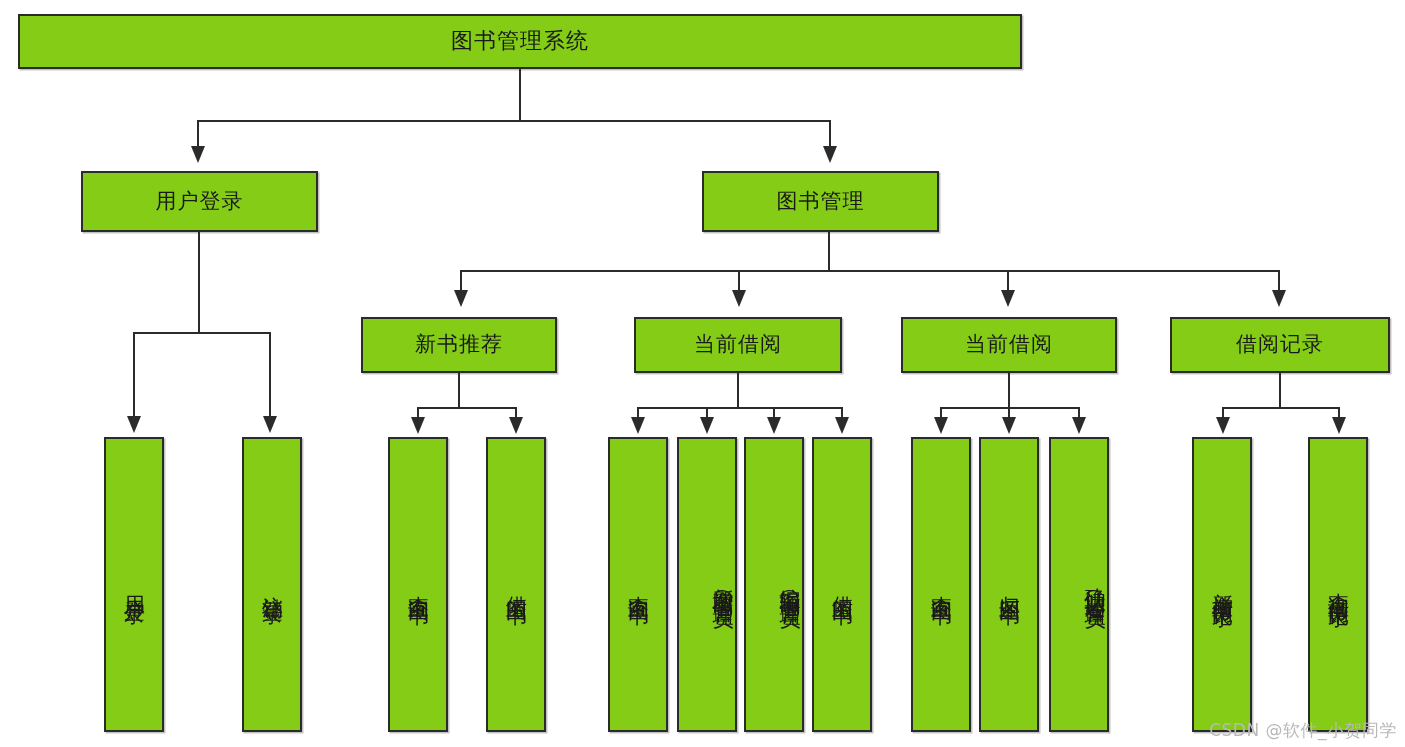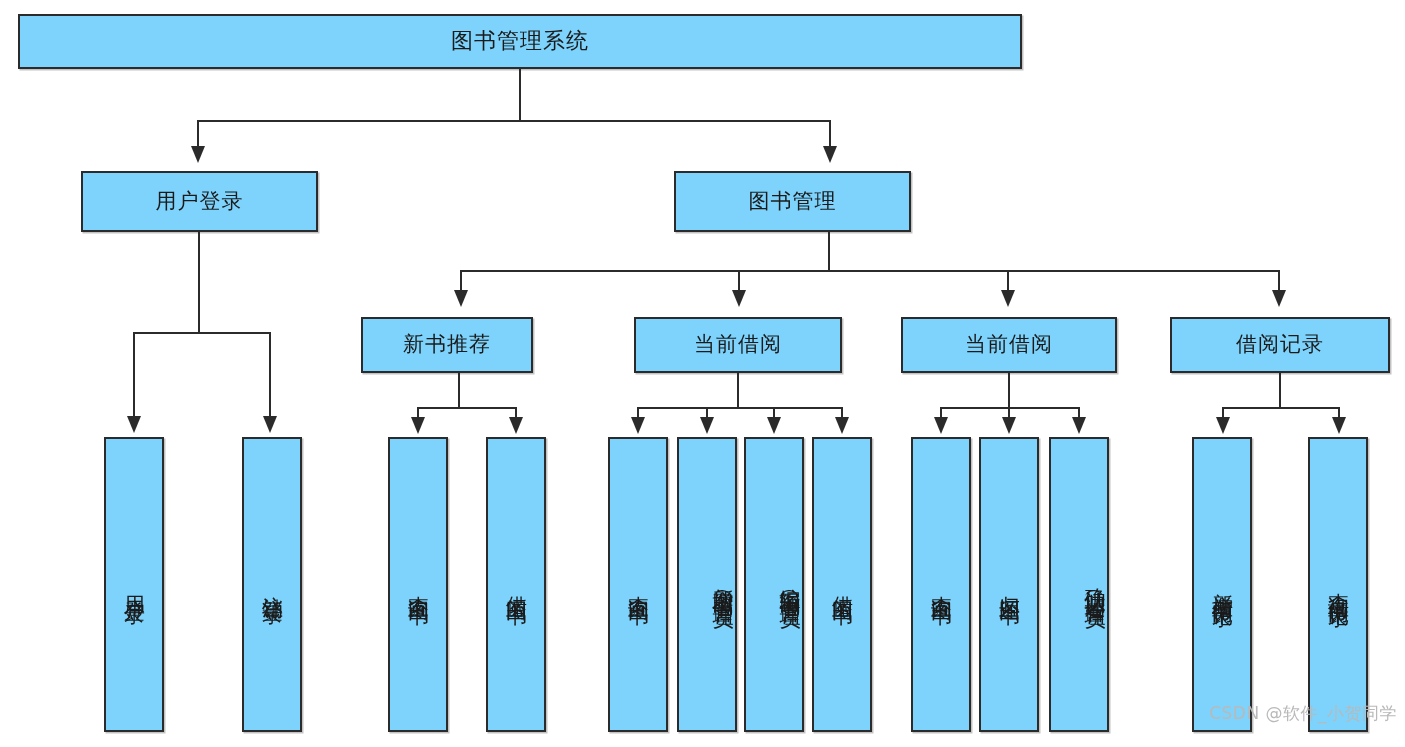--- a/index.html
+++ b/index.html
@@ -15,21 +15,21 @@
     position: relative;
     width: 1405px;
     height: 747px;
     background: #ffffff;
     overflow: hidden;
   }
   .node {
     position: absolute;
     box-sizing: border-box;
     border: 2px solid #2b2b2b;
-    background: #7dd3fc;
+    background: #84cc16;
     display: flex;
     align-items: center;
     justify-content: center;
     color: #1a1a1a;
     box-shadow: 1.5px 1.5px 0 rgba(120,120,120,0.45);
   }
   .node.h {
     font-size: 21px;
     letter-spacing: 1px;
     line-height: 1.2;
@@ -58,21 +58,21 @@
     position: absolute;
     width: 0;
     height: 0;
     border-left: 7px solid transparent;
     border-right: 7px solid transparent;
     border-top: 17px solid #2b2b2b;
   }
   #watermark {
     position: absolute;
     right: 8px;
-    bottom: 22px;
+    bottom: 5px;
     font-size: 17px;
     color: #b9b9b9;
     letter-spacing: 0.5px;
     white-space: nowrap;
     pointer-events: none;
   }
 </style>
 </head>
 <body>
 
@@ -87,21 +87,21 @@
   <div class="edge h" style="left:197px; top:120px; width:633px;"></div>
 
   <div class="edge v" style="left:197px; top:120px; height:28px;"></div>
   <div class="arrow" style="left:191px; top:146px;"></div>
   <div class="edge v" style="left:829px; top:120px; height:28px;"></div>
   <div class="arrow" style="left:823px; top:146px;"></div>
 
   <div class="node h" style="left:81px; top:171px; width:237px; height:61px;">
     <span>用户登录</span>
   </div>
-  <div class="node h" style="left:674px; top:171px; width:237px; height:61px;">
+  <div class="node h" style="left:702px; top:171px; width:237px; height:61px;">
     <span>图书管理</span>
   </div>
 
   <div class="edge v" style="left:198px; top:232px; height:101px;"></div>
   <div class="edge h" style="left:133px; top:332px; width:137px;"></div>
   <div class="edge v" style="left:133px; top:332px; height:86px;"></div>
   <div class="arrow" style="left:127px; top:416px;"></div>
   <div class="edge v" style="left:269px; top:332px; height:86px;"></div>
   <div class="arrow" style="left:263px; top:416px;"></div>
 
@@ -109,21 +109,21 @@
   <div class="edge h" style="left:460px; top:270px; width:820px;"></div>
   <div class="edge v" style="left:460px; top:270px; height:22px;"></div>
   <div class="arrow" style="left:454px; top:290px;"></div>
   <div class="edge v" style="left:738px; top:270px; height:22px;"></div>
   <div class="arrow" style="left:732px; top:290px;"></div>
   <div class="edge v" style="left:1007px; top:270px; height:22px;"></div>
   <div class="arrow" style="left:1001px; top:290px;"></div>
   <div class="edge v" style="left:1278px; top:270px; height:22px;"></div>
   <div class="arrow" style="left:1272px; top:290px;"></div>
 
-  <div class="node h" style="left:361px; top:317px; width:172px; height:56px;">
+  <div class="node h" style="left:361px; top:317px; width:196px; height:56px;">
     <span>新书推荐</span>
   </div>
   <div class="node h" style="left:634px; top:317px; width:208px; height:56px;">
     <span>当前借阅</span>
   </div>
   <div class="node h" style="left:1170px; top:317px; width:220px; height:56px;">
     <span>借阅记录</span>
   </div>
   <div class="node h" style="left:901px; top:317px; width:216px; height:56px;">
     <span>当前借阅</span>

